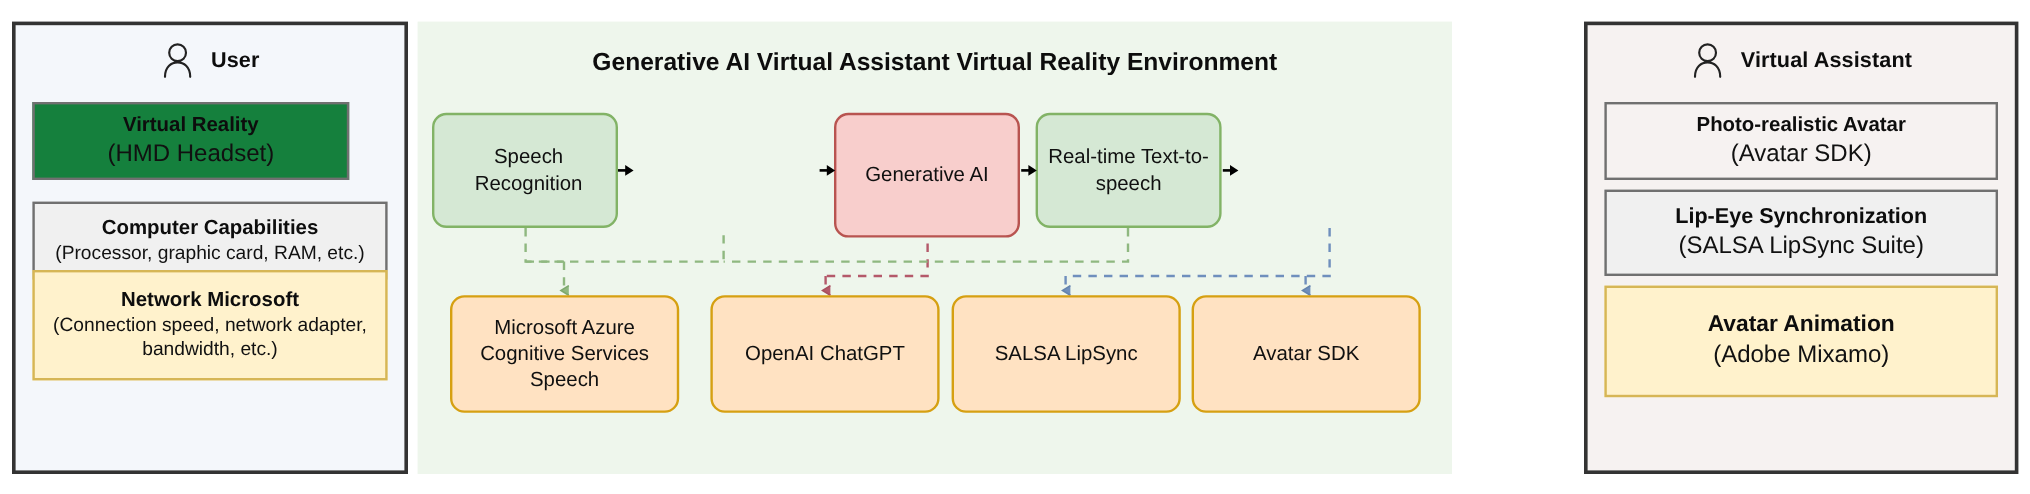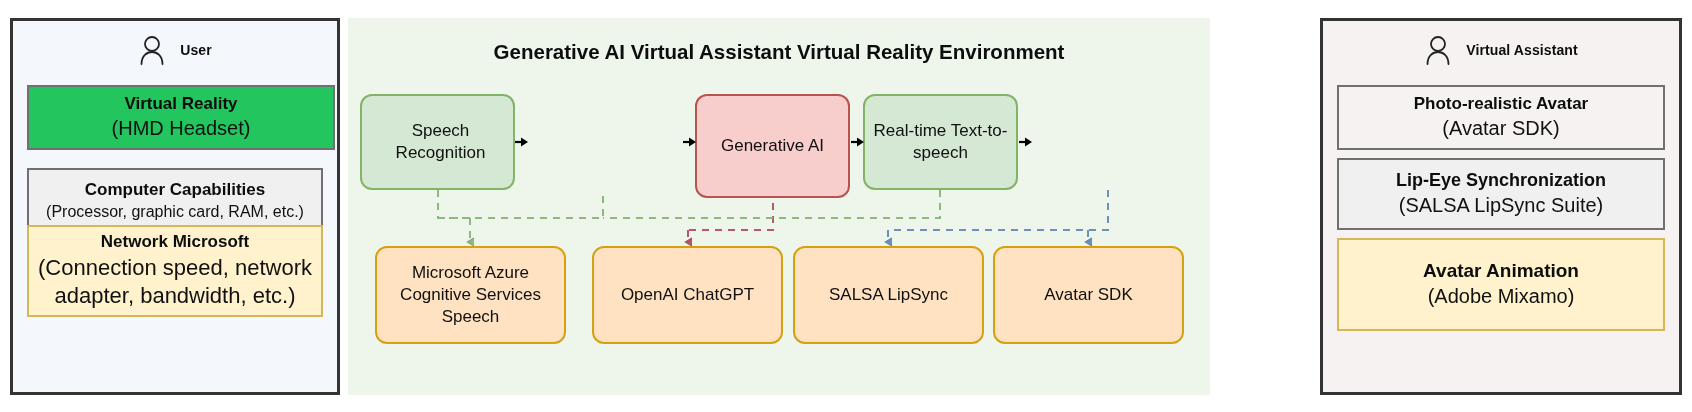--- a/index.html
+++ b/index.html
@@ -26,21 +26,21 @@
     border: 3px solid #333333;
   }
   .panel-header {
     display: flex;
     align-items: center;
     justify-content: center;
     gap: 14px;
     height: 58px;
   }
   .panel-title {
-    font-size: 14px;
+    font-size: 18px;
     font-weight: bold;
     color: #0d0d0d;
     letter-spacing: .1px;
   }
   .person-icon { display: block; }
 
   
   .card {
     box-sizing: border-box;
     border: 2px solid #707070;
@@ -118,34 +118,34 @@
     <div class="panel-header">
       <span>
         <svg class="person-icon" width="28" height="30" viewBox="0 0 28 30">
           <circle cx="14" cy="9" r="7" fill="none" stroke="#222" stroke-width="1.8"></circle>
           <path d="M3.5 29 C3.5 20.5 9 17 14 17 C19 17 24.5 20.5 24.5 29" fill="none" stroke="#222" stroke-width="1.8" stroke-linecap="round"></path>
         </svg>
       </span>
       <span class="panel-title">User</span>
     </div>
 
-    <div class="card" style="position:absolute; left:14px; top:64px; width:308px; height:65px; background:#22c55e;">
+    <div class="card" style="position:absolute; left:14px; top:64px; width:264px; height:65px; background:#15803d;">
       <div class="card-title">Virtual Reality</div>
       <div class="card-sub">(HMD Headset)</div>
     </div>
 
     <div class="card" style="position:absolute; left:14px; top:147px; width:296px; height:65px; background:#f0f0f0;">
       <div class="card-title">Computer Capabilities</div>
       <div class="card-sub" style="font-size:16px;">(Processor, graphic card, RAM, etc.)</div>
     </div>
 
     <div class="card" style="position:absolute; left:14px; top:204px; width:296px; height:92px;
                 background:#fff2cc; border-color:#d6b656;">
       <div class="card-title">Network Microsoft</div>
-      <div class="card-sub" style="font-size:22px; max-width:292px;">(Connection speed, network adapter, bandwidth, etc.)</div>
+      <div class="card-sub" style="font-size:16px; max-width:292px;">(Connection speed, network adapter, bandwidth, etc.)</div>
     </div>
   </div>
 
   <div id="center-panel">
 
     <div id="center-title">Generative AI Virtual Assistant Virtual Reality Environment</div>
 
     <svg id="edges" viewBox="0 0 862 377">
       <defs>
         <marker id="ah-green" markerWidth="10" markerHeight="10" refX="5" refY="6" orient="auto" markerUnits="userSpaceOnUse">

